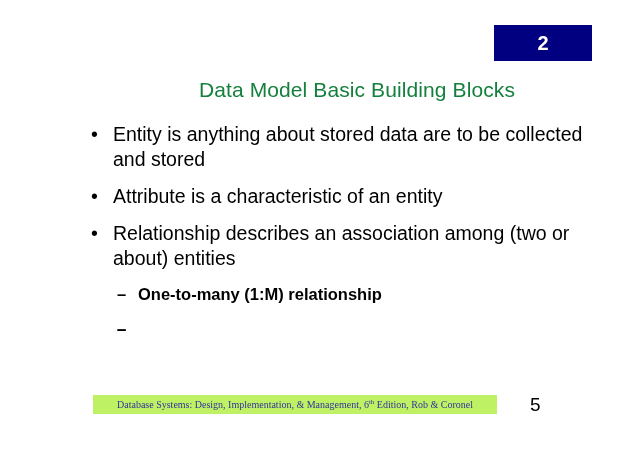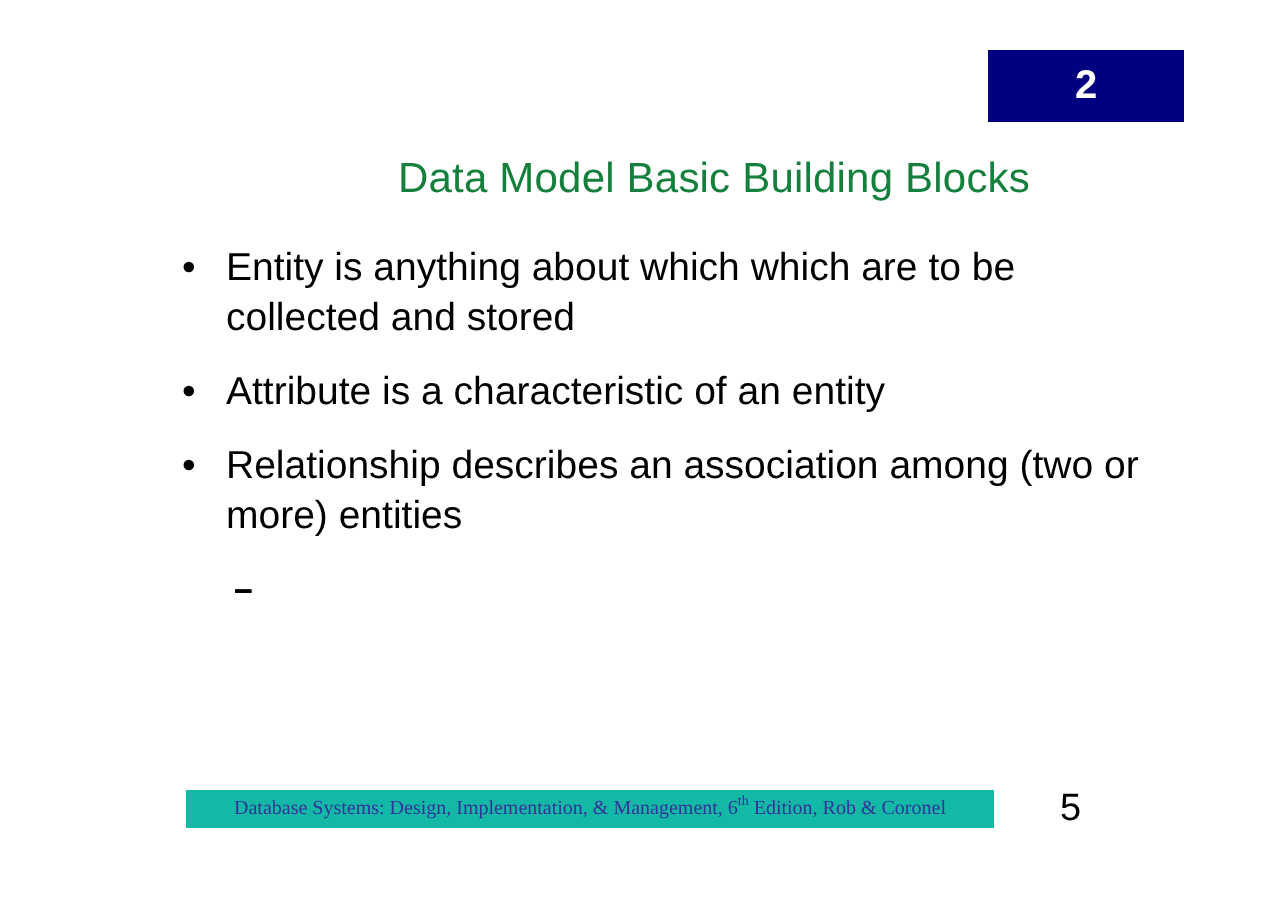--- a/index.html
+++ b/index.html
@@ -103,21 +103,21 @@
     line-height: 22px;
   }
 
   
   .footer-bar {
     position: absolute;
     left: 93px;
     top: 395px;
     width: 404px;
     height: 19px;
-    background: #14b8a6;
+    background: #bef264;
     display: flex;
     align-items: center;
     justify-content: center;
   }
   .footer-bar .cite {
     color: #333399;
     font-family: "Liberation Serif", serif;
     font-size: 10px;
     line-height: 1;
     white-space: nowrap;
@@ -147,37 +147,38 @@
   <div class="chapter-badge">
     <span class="num">2</span>
   </div>
 
   <div class="slide-title">Data Model Basic Building Blocks</div>
 
   <div class="body">
 
     <div class="bullet">
       <span class="marker">•</span>
-      <span class="text">Entity is anything about which which are to be collected and stored</span>
+      <span class="text">Entity is anything about stored data are to be collected and stored</span>
     </div>
 
     <div class="bullet">
       <span class="marker">•</span>
       <span class="text">Attribute is a characteristic of an entity</span>
     </div>
 
     <div class="bullet">
       <span class="marker">•</span>
-      <span class="text">Relationship describes an association among (two or more) entities</span>
+      <span class="text">Relationship describes an association among (two or about) entities</span>
     </div>
 
     <div class="subbullets">
 
       <div class="subbullet">
         <span class="marker">–</span>
+        <span class="text">One-to-many (1:M) relationship</span>
       </div>
 
       <div class="subbullet">
         <span class="marker">–</span>
       </div>
 
       <div class="subbullet">
         <span class="marker">–</span>
       </div>
 

